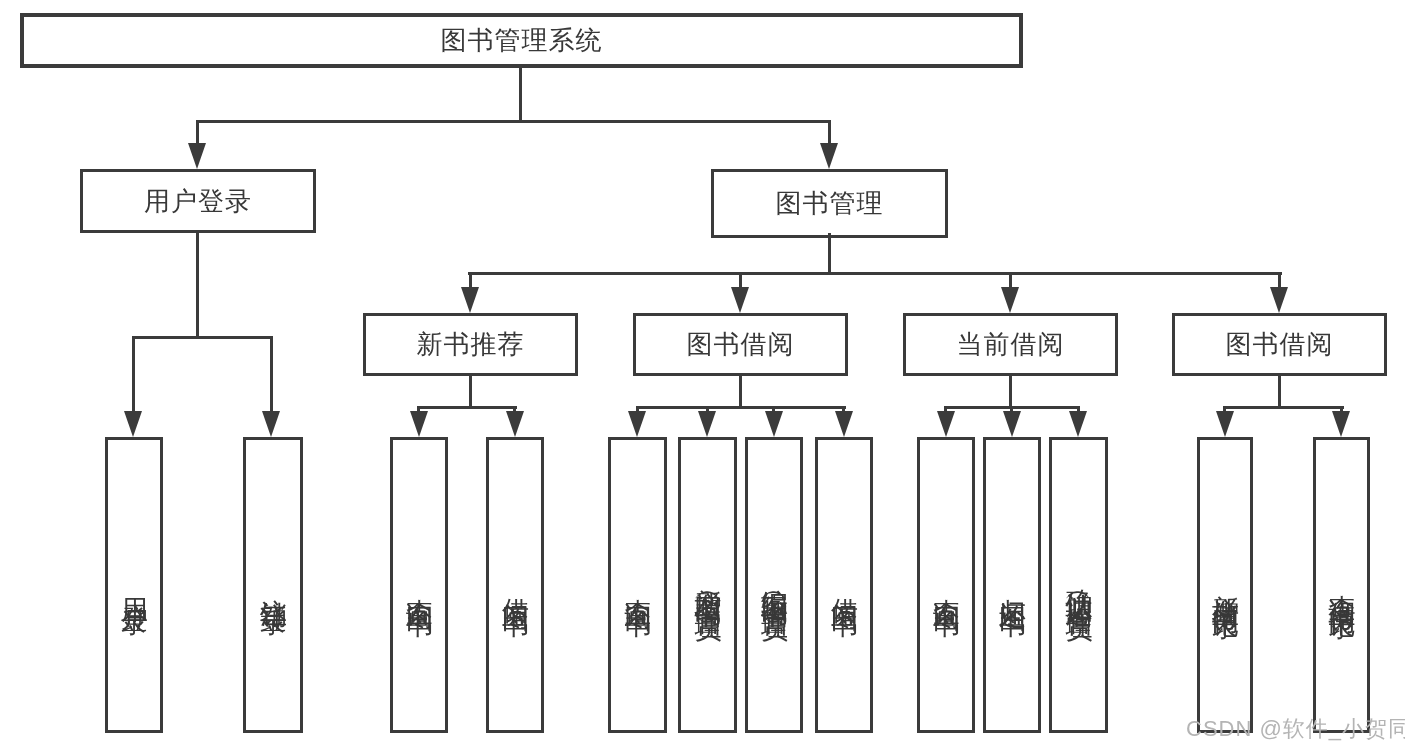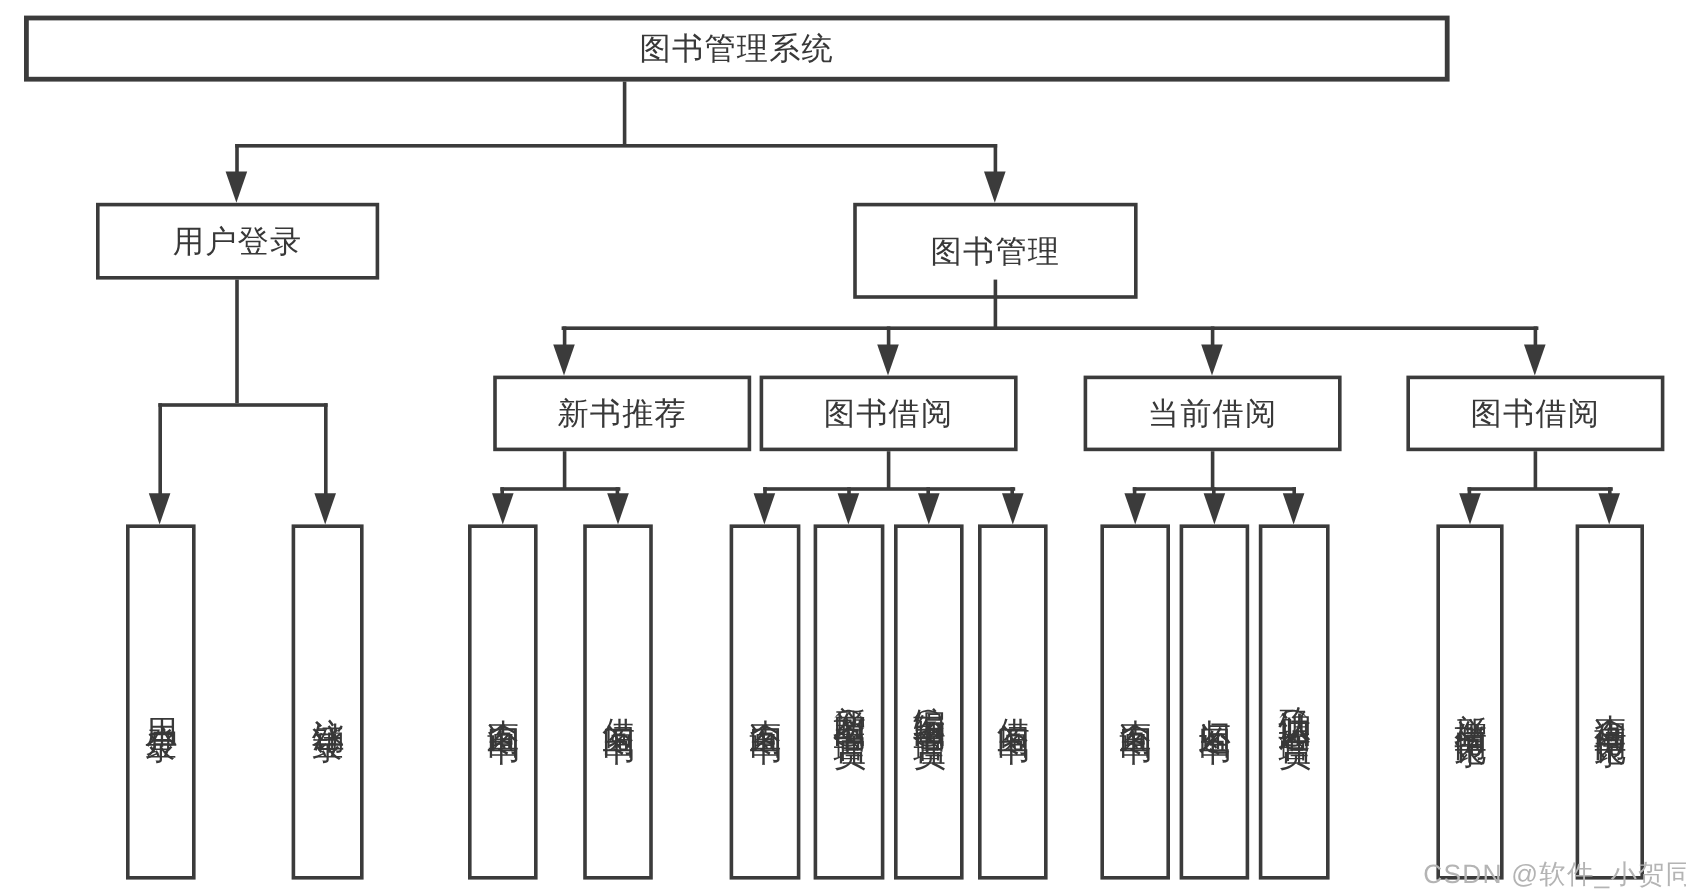--- a/index.html
+++ b/index.html
@@ -23,33 +23,33 @@
       border-left:9px solid transparent;border-right:9px solid transparent;
       border-top:26px solid var(--line);}
   .wm{position:absolute;left:1186px;top:714px;font-size:22px;color:var(--wm);
       letter-spacing:1px;white-space:nowrap;z-index:5;}
 </style>
 </head>
 <body>
 
 <div id="canvas">
 
-  <div class="box root-box" style="left:20px;top:13px;width:1188px;height:55px;font-family:Liberation Serif, serif;">
+  <div class="box root-box" style="left:20px;top:13px;width:1003px;height:55px;font-family:Liberation Serif, serif;">
     <span class="hl">图书管理系统</span>
   </div>
 
   <div class="box" style="left:80px;top:169px;width:236px;height:64px;">
     <span class="hl">用户登录</span>
   </div>
 
-  <div class="box" style="left:711px;top:169px;width:237px;height:80px;">
+  <div class="box" style="left:711px;top:169px;width:237px;height:69px;">
     <span class="hl">图书管理</span>
   </div>
 
-  <div class="box" style="left:363px;top:313px;width:215px;height:63px;margin-left:48px;">
+  <div class="box" style="left:363px;top:313px;width:215px;height:63px;">
     <span class="hl">新书推荐</span>
   </div>
 
   <div class="box" style="left:633px;top:313px;width:215px;height:63px;">
     <span class="hl">图书借阅</span>
   </div>
 
   <div class="box" style="left:903px;top:313px;width:215px;height:63px;">
     <span class="hl">当前借阅</span>
   </div>

